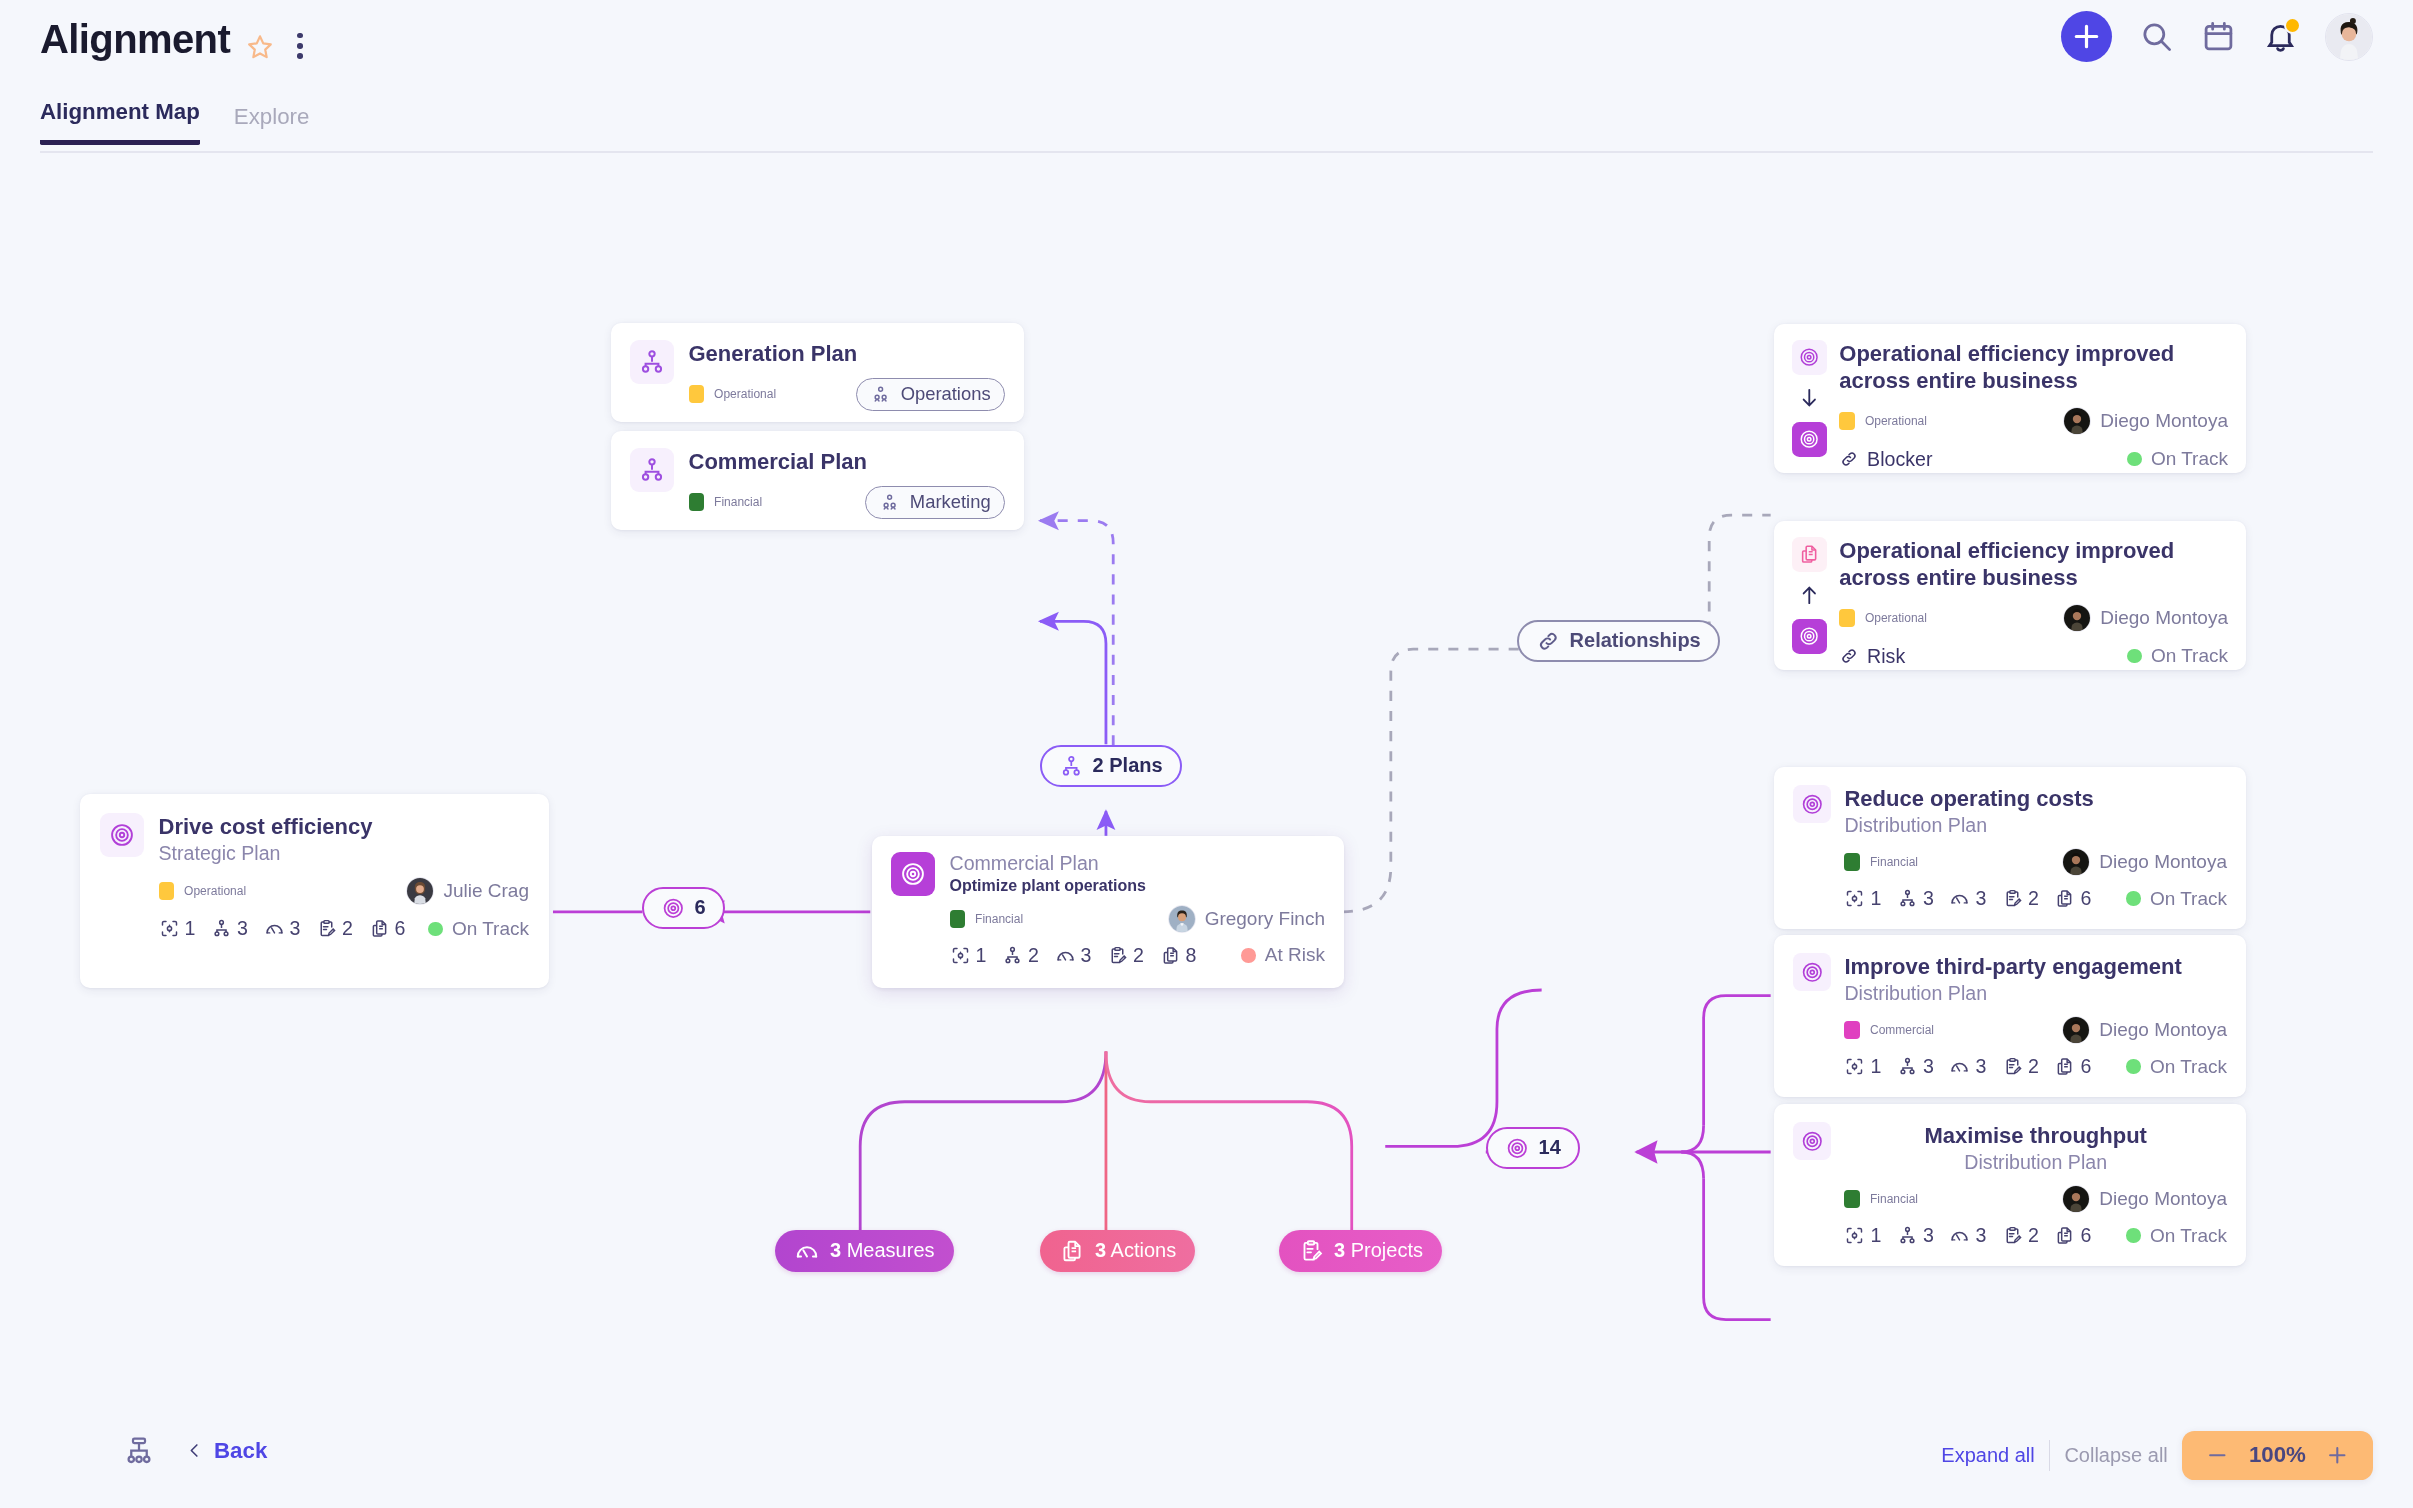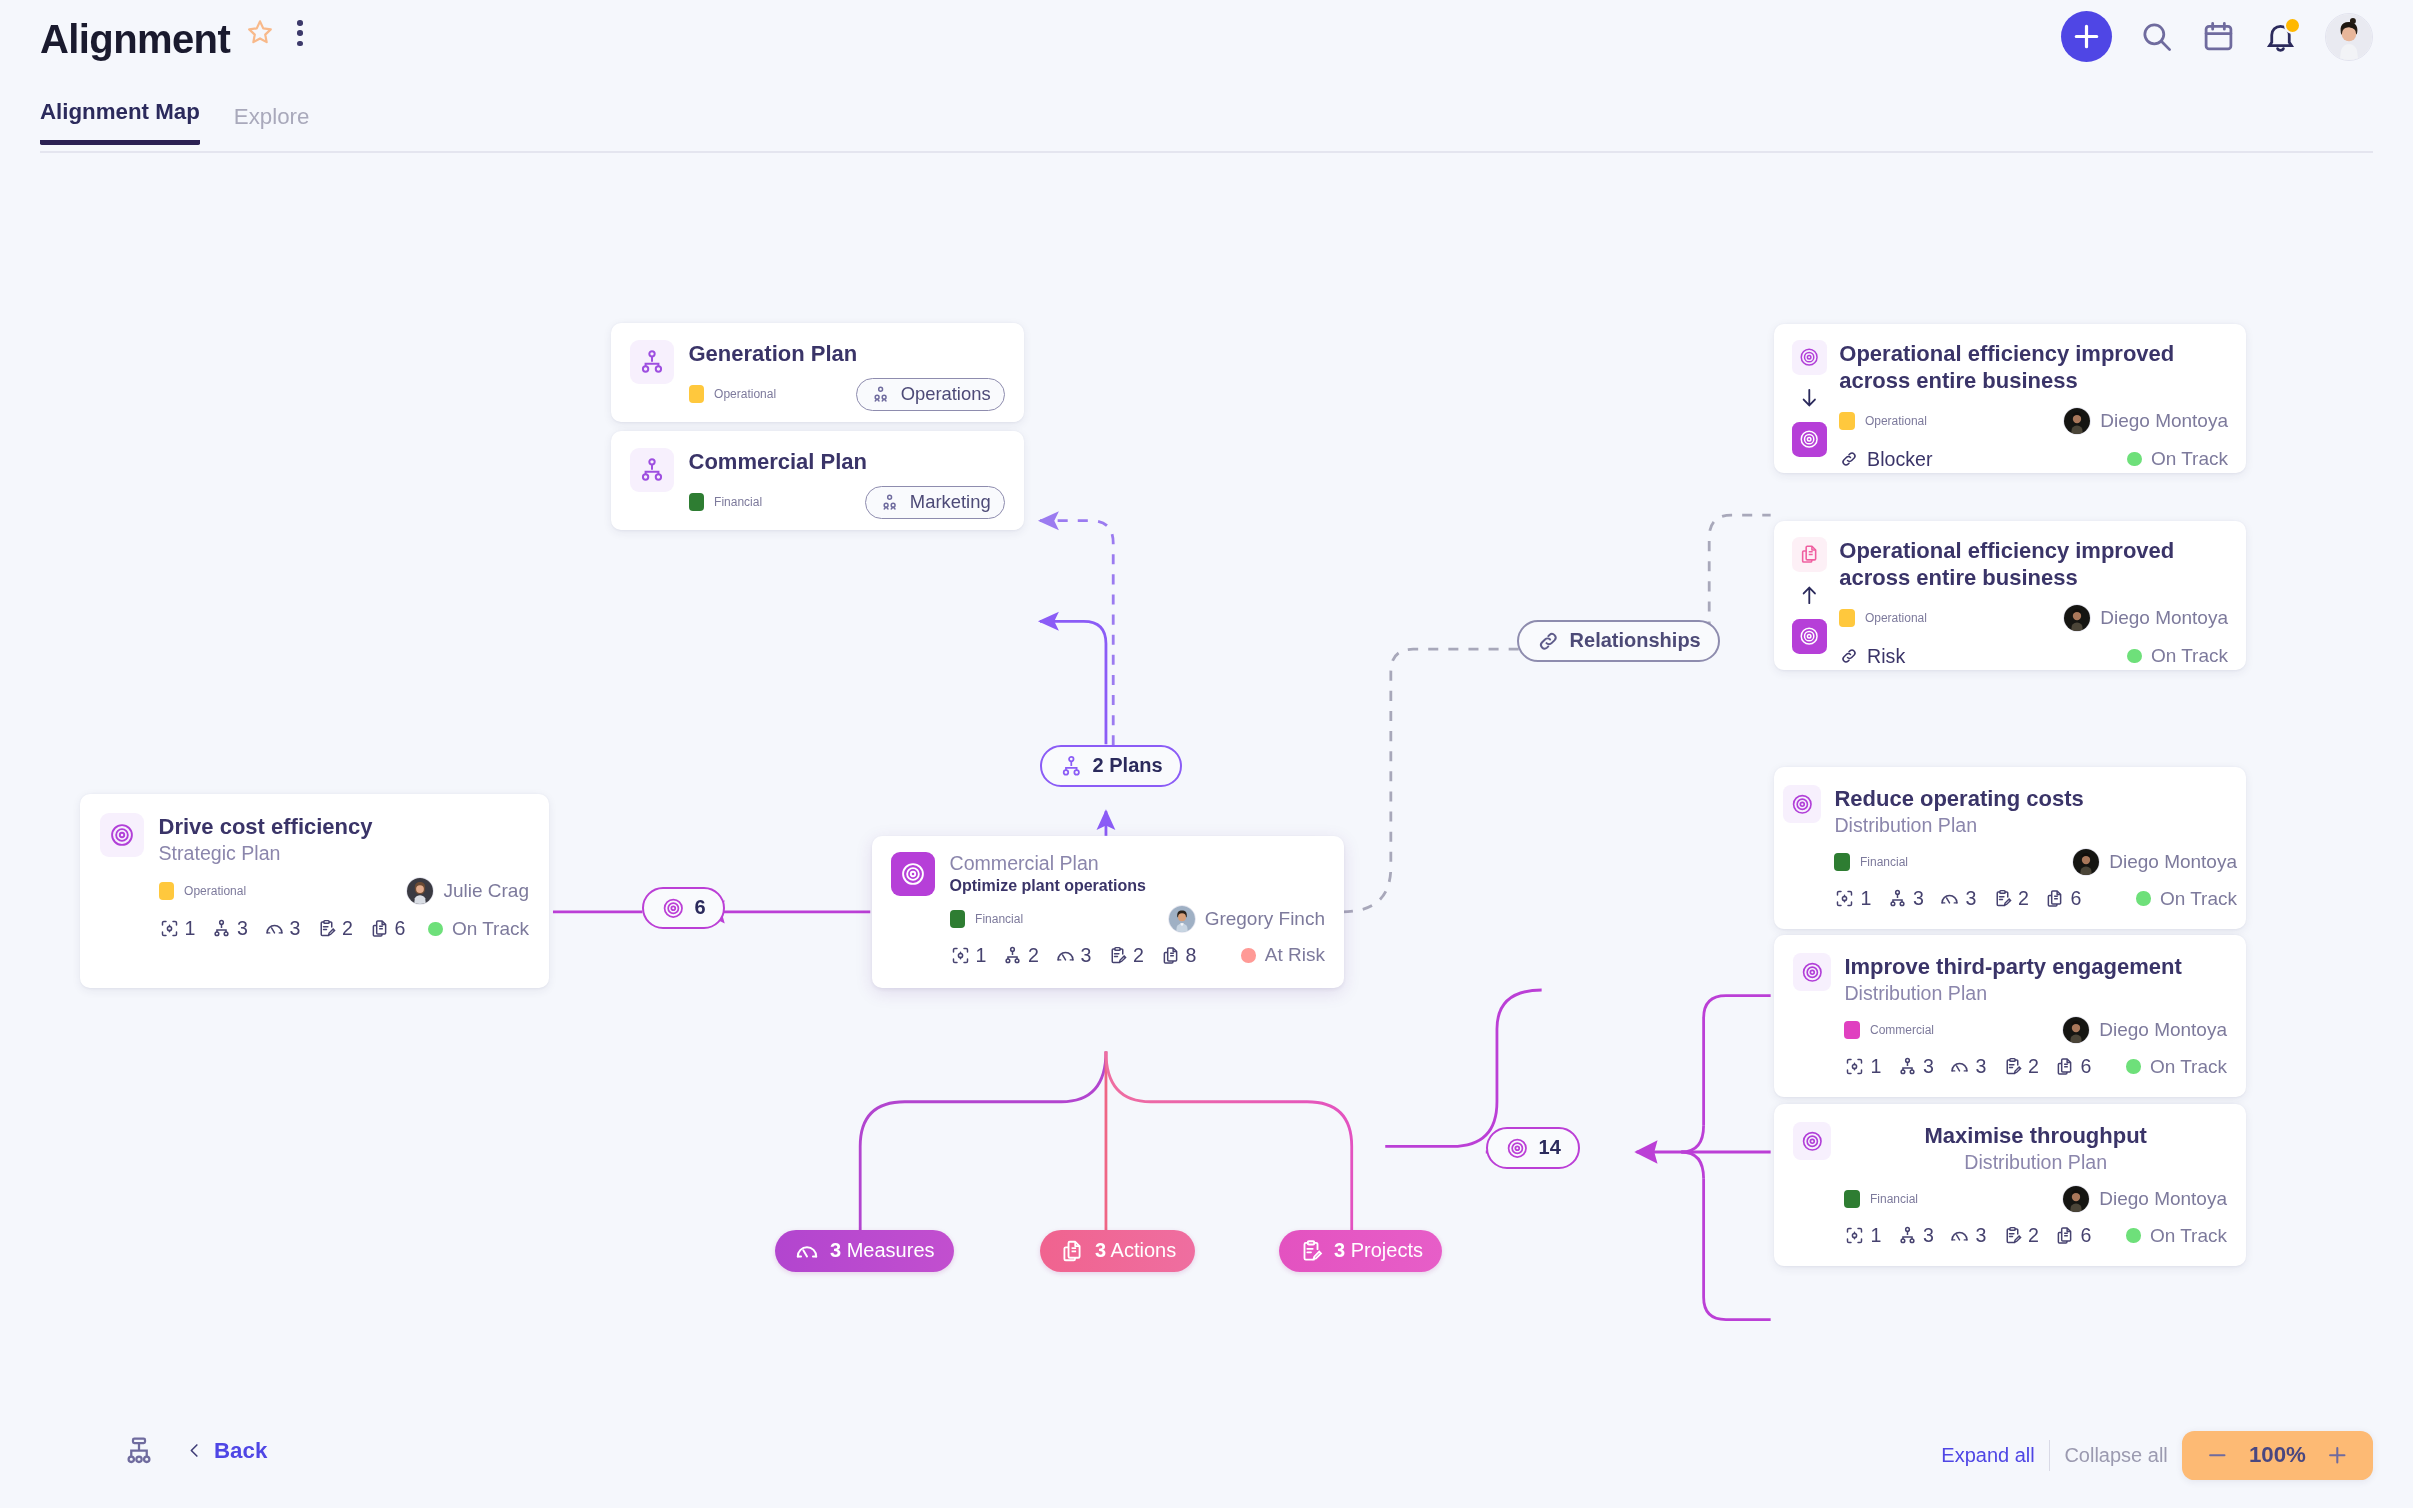--- a/index.html
+++ b/index.html
@@ -7,21 +7,21 @@
     width: 2413px; height: 1508px;
     background: #f5f7fc;
     font-family: "Liberation Sans", sans-serif;
     color: #2e2a5e;
     overflow: hidden;
   }
   .app { position: relative; width: 2413px; height: 1508px; }
 
   
   .header { position: absolute; top: 0; left: 0; width: 2413px; height: 152px; }
-  .title-row { position: absolute; left: 40px; top: 17px; display: flex; align-items: flex-start; gap: 14.5px; }
+  .title-row { position: absolute; left: 40px; top: 17px; display: flex; align-items: flex-end; gap: 14.5px; }
   .page-title { font-size: 40px; font-weight: 700; letter-spacing: -0.6px; color: #1a1a2e; }
   .star-icon { width: 30px; height: 30px; display: block; }
   .kebab { display: flex; flex-direction: column; gap: 4.5px; align-items: center; padding: 3.4px 7.8px; }
   .kebab i { width: 5.6px; height: 5.6px; border-radius: 50%; background: #3d3a6b; display: block; }
 
   .tabs { position: absolute; left: 40px; top: 99px; display: flex; gap: 34px; align-items: flex-end; }
   .tab { font-size: 22.3px; padding-bottom: 14.5px; color: #a9a9bb; font-weight: 400; }
   .tab.active { color: #2b2a5c; font-weight: 700; border-bottom: 5.6px solid #2b2153; border-radius: 1.7px; }
   .tab-rule { position: absolute; left: 40px; top: 151px; width: 2333px; height: 1.7px; background: #e4e5ef; }
 
@@ -579,21 +579,21 @@
             <div class="status">
               <span class="status-dot" style="background:#6ee07a;"></span>
               <span class="status-text">On Track</span>
             </div>
           </div>
         </div>
       </div>
     </div>
 
     <div class="card" style="left:1774px; top:615px; width:472px; height:162px;">
-      <div style="display:flex; gap:13.4px; padding:18px 9px;">
+      <div style="display:flex; gap:13.4px; padding:18px 19px;">
         <div class="sq-ico lilac" style="width:38px;height:38px;border-radius:7.8px;">
           <svg viewBox="0 0 24 24" fill="none" stroke="#b13fd8" stroke-width="1.6" style="width:24.6px;height:24.6px;">
             <circle cx="12" cy="12" r="8.5"></circle>
               <circle cx="12" cy="12" r="5"></circle>
               <circle cx="12" cy="12" r="1.9"></circle>
           </svg>
         </div>
         <div style="flex:1;">
           <div class="c-title">Reduce operating costs</div>
           <div class="c-sub">Distribution Plan</div>

